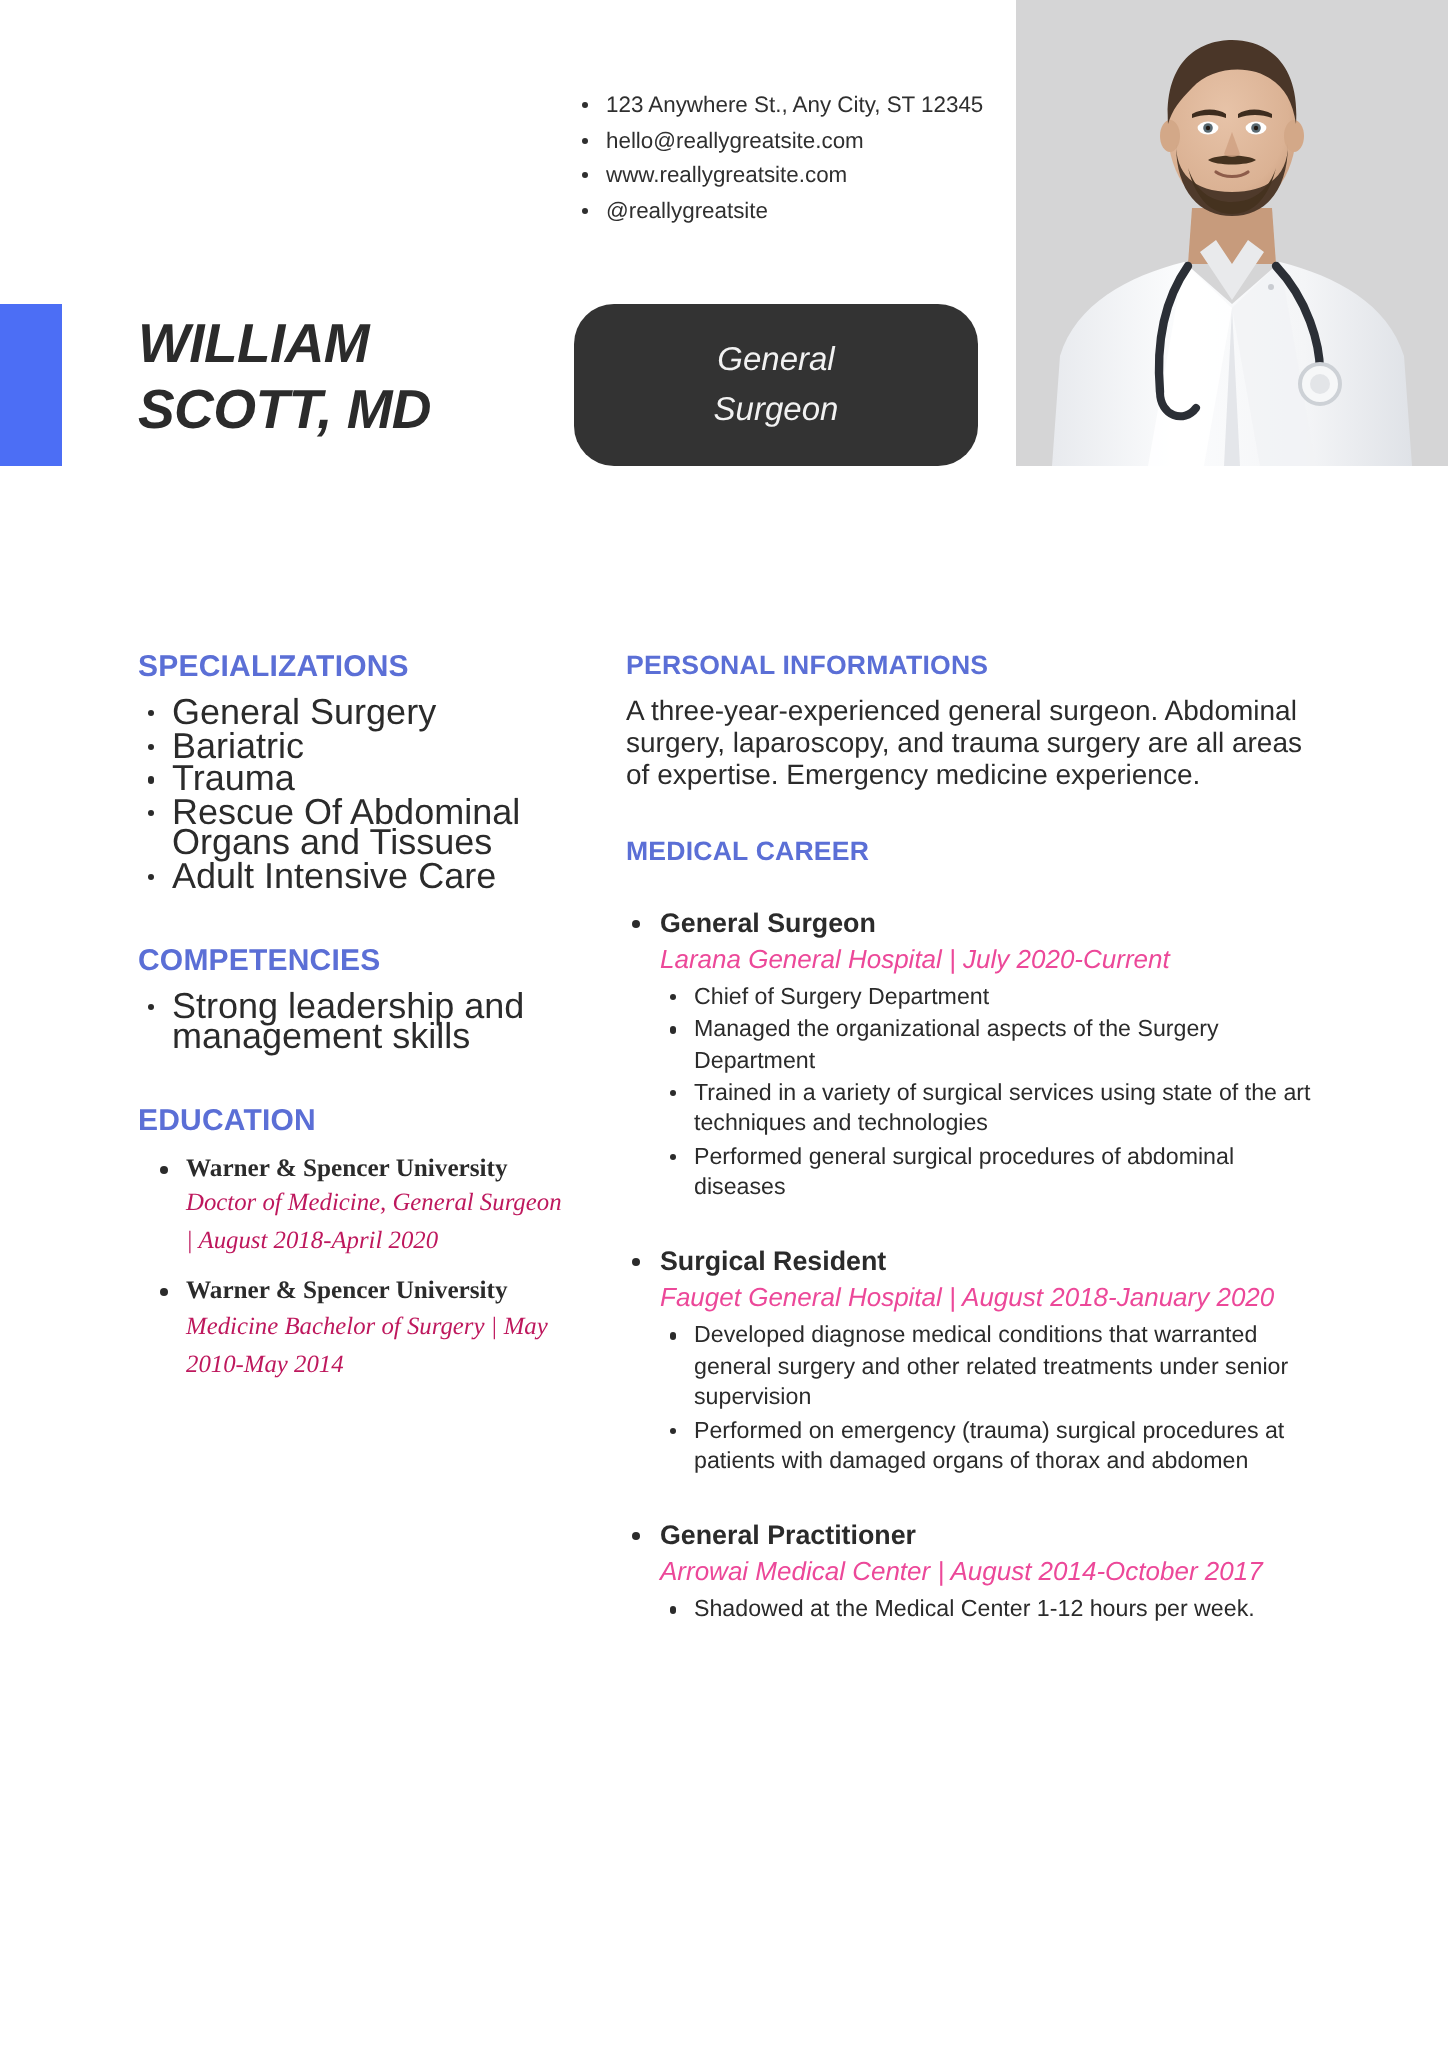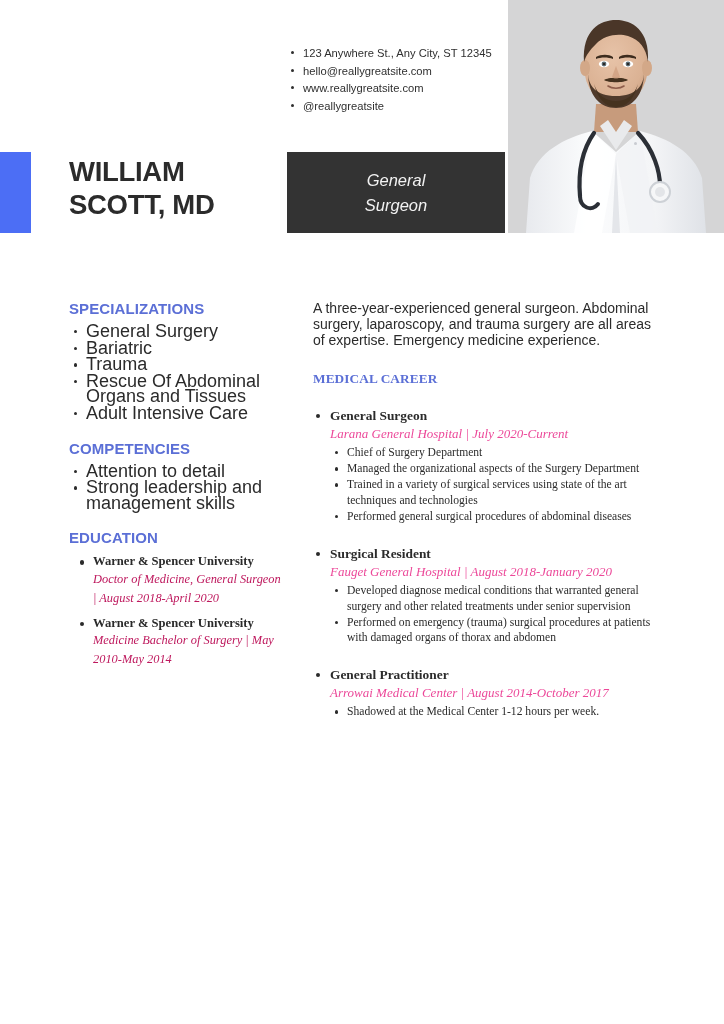--- a/index.html
+++ b/index.html
@@ -69,41 +69,43 @@
     width: 31px;
     height: 81px;
     background: #4c6ef5;
   }
 
   #name-block {
     position: absolute;
     left: 69px;
     top: 155px;
     width: 215px;
+    font-style: italic;
   }
   .name-line {
     font-size: 27.5px;
     font-weight: bold;
     letter-spacing: -0.3px;
     line-height: 33px;
     color: #2b2b2b;
     white-space: nowrap;
   }
 
   #title-box {
     position: absolute;
     left: 287px;
     top: 152px;
-    width: 218px;
+    width: 202px;
     height: 81px;
     background: #333333;
     display: flex;
     flex-direction: column;
     align-items: center;
     justify-content: center;
+    border-radius: 20px;
   }
   .title-line {
     font-size: 16.5px;
     font-style: italic;
     color: #f2f2f2;
     line-height: 25px;
     text-align: center;
   }
 
   
@@ -123,21 +125,21 @@
   .section-heading {
     color: #5b6fd6;
     font-size: 15px;
     font-weight: bold;
     letter-spacing: 0.1px;
     margin: 0 0 7px 0;
   }
   .section-heading.small {
     font-size: 13.3px;
   }
-  .section { margin-bottom: 18px; }
+  .section { margin-bottom: 18px; margin-top: 25px; }
 
   
   .side-list {
     margin: 0;
     padding: 0;
     list-style: none;
     font-size: 18px;
     line-height: 15.6px;
     color: #2b2b2b;
   }
@@ -354,21 +356,20 @@
       <li>Bariatric</li>
       <li>Trauma</li>
       <li>Rescue Of Abdominal Organs and Tissues</li>
       <li>Adult Intensive Care</li>
     </ul>
   </div>
 
   <div class="section">
     <h2 class="section-heading">COMPETENCIES</h2>
     <ul class="side-list">
-      <li>Attention to detail</li>
       <li>Strong leadership and management skills</li>
     </ul>
   </div>
 
   <div class="section">
     <h2 class="section-heading">EDUCATION</h2>
     <ul class="edu-list">
       <li class="edu-item">
         <div class="edu-school">Warner &amp; Spencer University</div>
         <div class="edu-detail">Doctor of Medicine, General Surgeon | August 2018-April 2020</div>
@@ -377,24 +378,25 @@
         <div class="edu-school">Warner &amp; Spencer University</div>
         <div class="edu-detail">Medicine Bachelor of Surgery  | May 2010-May 2014</div>
       </li>
     </ul>
   </div>
 </div>
 
 <div id="right-col">
 
   <div class="section">
+    <h2 class="section-heading small">PERSONAL INFORMATIONS</h2>
     <p class="intro-text">A three-year-experienced general surgeon. Abdominal surgery, laparoscopy, and trauma surgery are all areas of expertise. Emergency medicine experience.</p>
   </div>
 
-  <div class="section" style="margin-top:22px;font-family:Liberation Serif, serif;">
+  <div class="section" style="margin-top:22px;">
     <h2 class="section-heading small">MEDICAL CAREER</h2>
     <ul class="career-list">
 
       <li class="career-item">
         <div class="career-role">General Surgeon</div>
         <div class="career-meta">Larana General Hospital | July 2020-Current</div>
         <ul class="duty-list">
           <li>Chief of Surgery Department</li>
           <li>Managed the organizational aspects of the Surgery Department</li>
           <li>Trained in a variety of surgical services using state of the art techniques and technologies</li>

